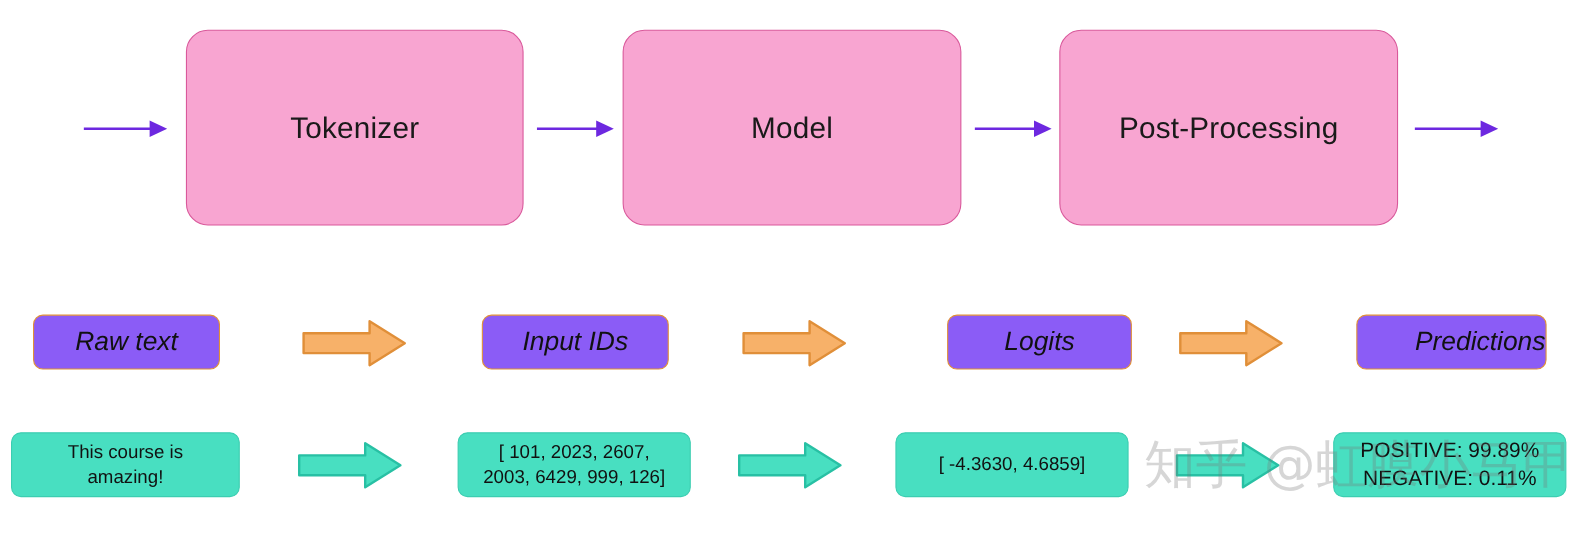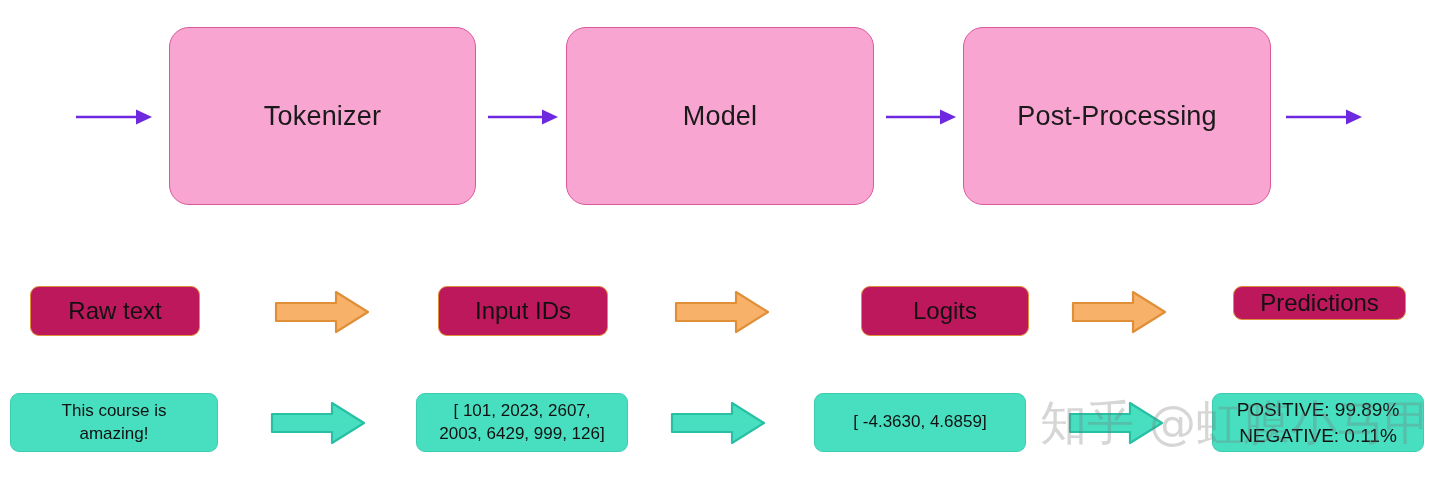--- a/index.html
+++ b/index.html
@@ -43,26 +43,27 @@
   .flow-arrow {
     position: absolute;
     height: 24px;
     display: block;
   }
 
   
   .artifact-pill {
     position: absolute;
     box-sizing: border-box;
-    background: #be185d;
+    background: #8b5cf6;
     border: 1.5px solid #e08f39;
     border-radius: 9px;
     display: flex;
     align-items: center;
     justify-content: center;
+    font-style: italic;
   }
   .artifact-label {
     font-size: 24px;
     color: #111111;
     white-space: nowrap;
   }
 
   
   .example-pill {
     position: absolute;
@@ -151,21 +152,21 @@
   </div>
 
   <div class="artifact-pill" style="left:438px; top:286px; width:170px; height:50px;">
     <span class="artifact-label">Input IDs</span>
   </div>
 
   <div class="artifact-pill" style="left:836px; top:286px; width:168px; height:50px;margin-left:25px;">
     <span class="artifact-label">Logits</span>
   </div>
 
-  <div class="artifact-pill" style="left:1233px; top:286px; width:173px; height:34px;">
+  <div class="artifact-pill" style="left:1233px; top:286px; width:173px; height:50px;justify-content:flex-end;">
     <span class="artifact-label">Predictions</span>
   </div>
 
   <svg class="block-arrow" style="left:274px; top:289px; width:96px; height:46px;" viewBox="0 0 96 46">
     <polygon points="2,14 62,14 62,3 94,23 62,43 62,32 2,32" fill="#f7b169" stroke="#e08f39" stroke-width="2.2" stroke-linejoin="round"></polygon>
   </svg>
 
   <svg class="block-arrow" style="left:674px; top:289px; width:96px; height:46px;" viewBox="0 0 96 46">
     <polygon points="2,14 62,14 62,3 94,23 62,43 62,32 2,32" fill="#f7b169" stroke="#e08f39" stroke-width="2.2" stroke-linejoin="round"></polygon>
   </svg>

